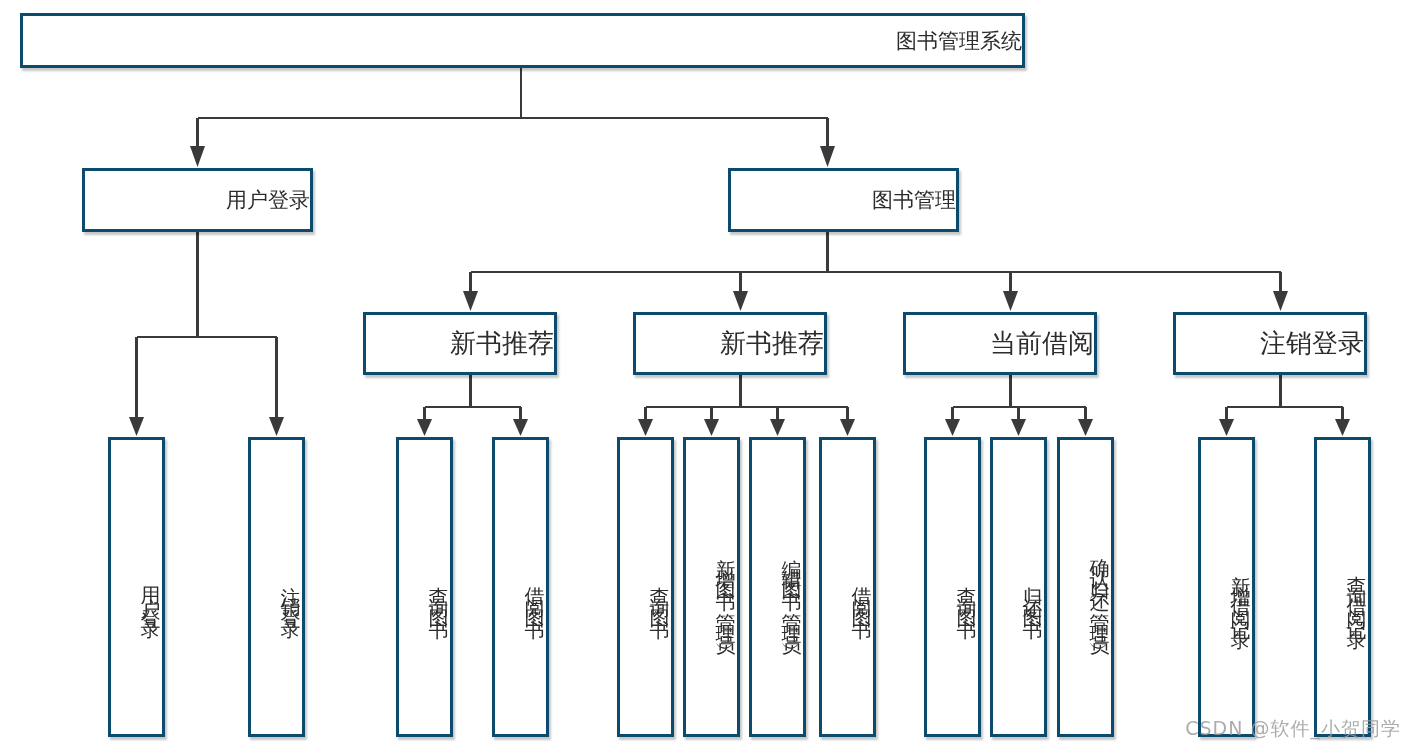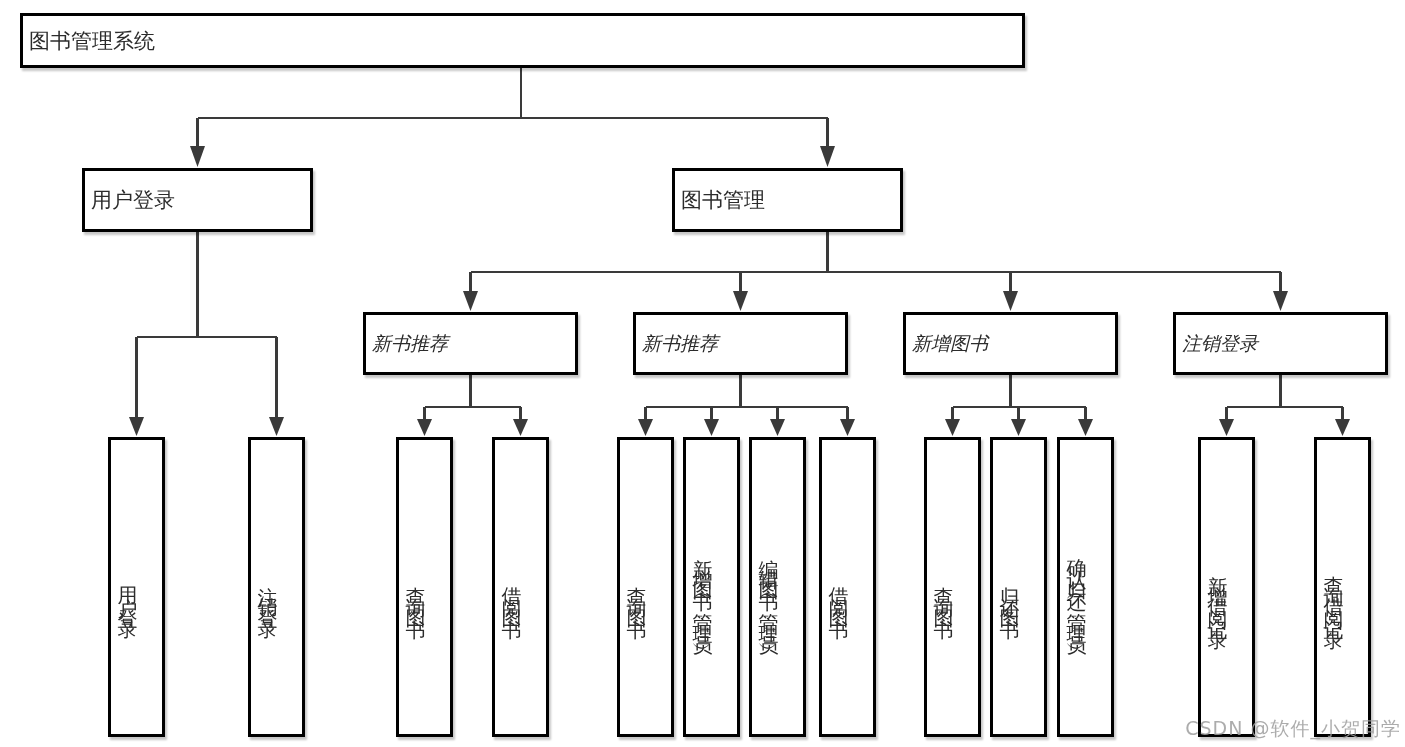--- a/index.html
+++ b/index.html
@@ -4,27 +4,27 @@
 <style>
   html,body{margin:0;padding:0;}
   body{
     width:1405px;height:747px;position:relative;overflow:hidden;
     background:#ffffff;
     font-family:"DejaVu Sans","Liberation Sans",sans-serif;
   }
   #connectors{position:absolute;left:0;top:0;width:1405px;height:747px;}
   .node{
     position:absolute;background:#ffffff;
-    border:3px solid #000000;box-sizing:border-box;
-    display:flex;align-items:center;justify-content:flex-start;
-    color:#2c2c2c;box-shadow:2px 3px 2px rgba(0,0,0,0.22);padding-left:6px;
+    border:3px solid #0c4a6e;box-sizing:border-box;
+    display:flex;align-items:center;justify-content:flex-end;
+    color:#2c2c2c;box-shadow:2px 3px 2px rgba(0,0,0,0.22);
   }
   .root{left:20px;top:13px;width:1005px;height:55px;font-size:21px;}
   .l2{top:168px;width:231px;height:64px;font-size:21px;}
-  .l3{top:312px;width:215px;height:63px;font-size:19px;font-style:italic;}
+  .l3{top:312px;width:194px;height:63px;font-size:26px;}
   .leaf{top:437px;width:57px;height:300px;font-size:20px;}
   .vlabel{
     writing-mode:vertical-rl;text-orientation:mixed;
     letter-spacing:11px;line-height:1.1;padding-top:11px;
     white-space:nowrap;
   }
   .watermark{
     position:absolute;right:4px;bottom:5px;
     font-size:19px;color:rgba(158,158,158,0.85);
     letter-spacing:1px;pointer-events:none;
@@ -80,32 +80,32 @@
   </g>
 </svg>
 
 <div class="node root">
   <span>图书管理系统</span>
 </div>
 
 <div class="node l2" style="left:82px">
   <span>用户登录</span>
 </div>
-<div class="node l2" style="left:672px">
+<div class="node l2" style="left:728px">
   <span>图书管理</span>
 </div>
 
 <div class="node l3" style="left:363px">
   <span>新书推荐</span>
 </div>
 <div class="node l3" style="left:633px">
   <span>新书推荐</span>
 </div>
 <div class="node l3" style="left:903px">
-  <span>新增图书</span>
+  <span>当前借阅</span>
 </div>
 <div class="node l3" style="left:1173px">
   <span>注销登录</span>
 </div>
 
 <div class="node leaf" style="left:108px">
   <span class="vlabel">用户登录</span>
 </div>
 <div class="node leaf" style="left:248px">
   <span class="vlabel">注销登录</span>

